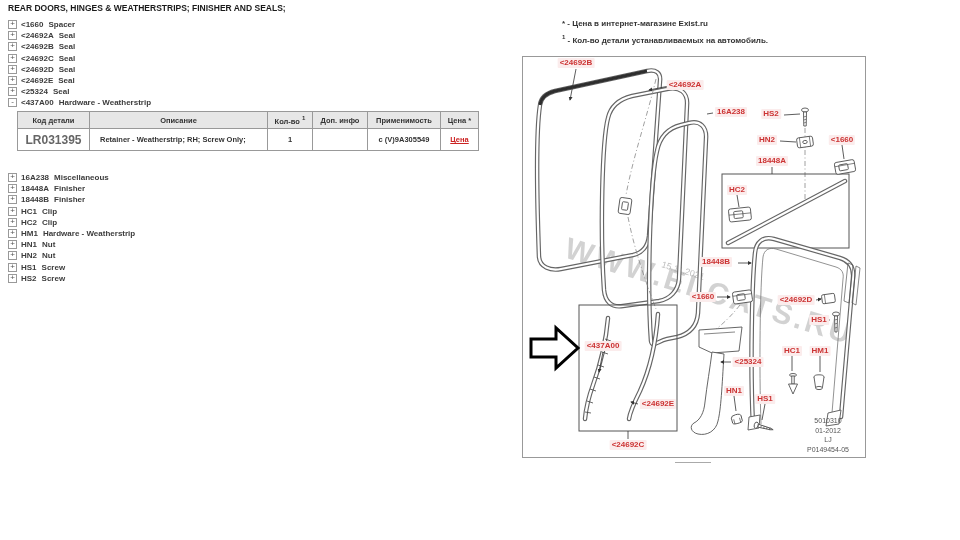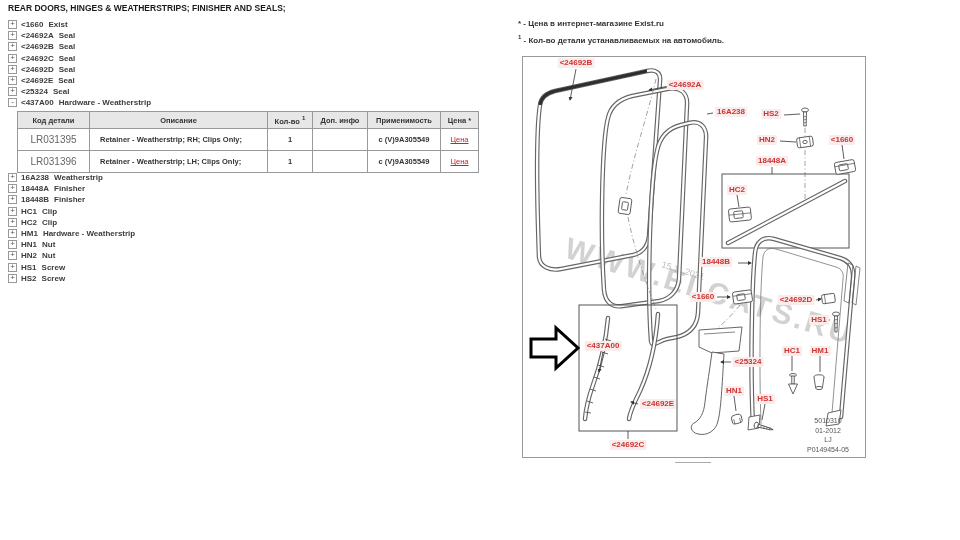--- a/index.html
+++ b/index.html
@@ -16,27 +16,27 @@
   .toggle{width:9px;height:9px;box-sizing:border-box;border:1px solid #999;background:#fff;
           font-size:8px;line-height:6.5px;text-align:center;color:#555;font-weight:normal;
           margin-right:4px;flex:0 0 auto;}
   .t-code{margin-right:5px;}
 
   .parts-table{position:absolute;left:17px;top:111px;border-collapse:collapse;
                border:1px solid #555;background:#fff;}
   .parts-table th,.parts-table td{border:1px solid #999;padding:0 3px;}
   .parts-table th{background:#e7e7e7;font-size:7.5px;font-weight:bold;color:#333;height:16px;margin-top:36px;}
   .parts-table td{font-size:7.5px;color:#333;text-align:center;height:21px;font-weight:bold;}
-  .parts-table td.c-code{font-size:10px;color:#666;font-weight:normal;}
+  .parts-table td.c-code{font-size:12px;color:#666;font-weight:bold;}
   .parts-table td.c-desc{text-align:left;padding-left:10px;}
   .parts-table sup{font-size:6px;}
-  a.price{color:#c22;font-weight:normal;text-decoration:underline;cursor:pointer;}
+  a.price{color:#c22;font-weight:bold;text-decoration:underline;cursor:pointer;}
 
   .notes{position:absolute;left:518px;top:19px;font-size:8px;font-weight:bold;color:#333;}
-  .notes .nrow{margin-bottom:6px;white-space:nowrap;}
+  .notes .nrow{margin-bottom:6px;white-space:nowrap;margin-left:44px;}
   .notes sup{font-size:6px;}
 
   .diagram{position:absolute;left:522px;top:56px;width:342px;height:400px;
            border:1px solid #999;background:#fff;}
   .diagram svg{position:absolute;left:0;top:0;}
 
   .plabel{position:absolute;transform:translateX(-50%);white-space:nowrap;
           font-size:8px;font-weight:bold;color:#c33;background:#fbecec;
           padding:0 2px;line-height:10px;border-radius:1px;cursor:pointer;}
 
@@ -61,21 +61,21 @@
 </style>
 </head>
 <body>
 
 <div class="title">REAR DOORS, HINGES &amp; WEATHERSTRIPS; FINISHER AND SEALS;</div>
 
 <ul class="tree tree-top">
   <li>
       <span class="toggle">+</span>
       <span class="t-code">&lt;1660</span>
-      <span>Exist</span>
+      <span>Spacer</span>
     </li>
   <li>
       <span class="toggle">+</span>
       <span class="t-code">&lt;24692A</span>
       <span>Seal</span>
     </li>
   <li>
       <span class="toggle">+</span>
       <span class="t-code">&lt;24692B</span>
       <span>Seal</span>
@@ -120,42 +120,34 @@
       <tr>
     <th>Код детали</th>
     <th>Описание</th>
     <th><span>Кол-во</span>&nbsp;<sup>1</sup></th>
     <th>Доп. инфо</th>
     <th>Применимость</th>
     <th>Цена *</th>
   </tr>
   <tr>
     <td class="c-code">LR031395</td>
-    <td class="c-desc">Retainer - Weatherstrip; RH; Clips Only;</td>
-    <td>1</td>
-    <td></td>
-    <td>с (V)9A305549</td>
-    <td><a class="price">Цена</a></td>
-  </tr>
-  <tr>
-    <td class="c-code">LR031396</td>
-    <td class="c-desc">Retainer - Weatherstrip; LH; Clips Only;</td>
+    <td class="c-desc">Retainer - Weatherstrip; RH; Screw Only;</td>
     <td>1</td>
     <td></td>
     <td>с (V)9A305549</td>
     <td><a class="price">Цена</a></td>
   </tr>
 </tbody>
   </table>
 
 <ul class="tree tree-bottom">
   <li>
       <span class="toggle">+</span>
       <span class="t-code">16A238</span>
-      <span>Weatherstrip</span>
+      <span>Miscellaneous</span>
     </li>
   <li>
       <span class="toggle">+</span>
       <span class="t-code">18448A</span>
       <span>Finisher</span>
     </li>
   <li>
       <span class="toggle">+</span>
       <span class="t-code">18448B</span>
       <span>Finisher</span>

